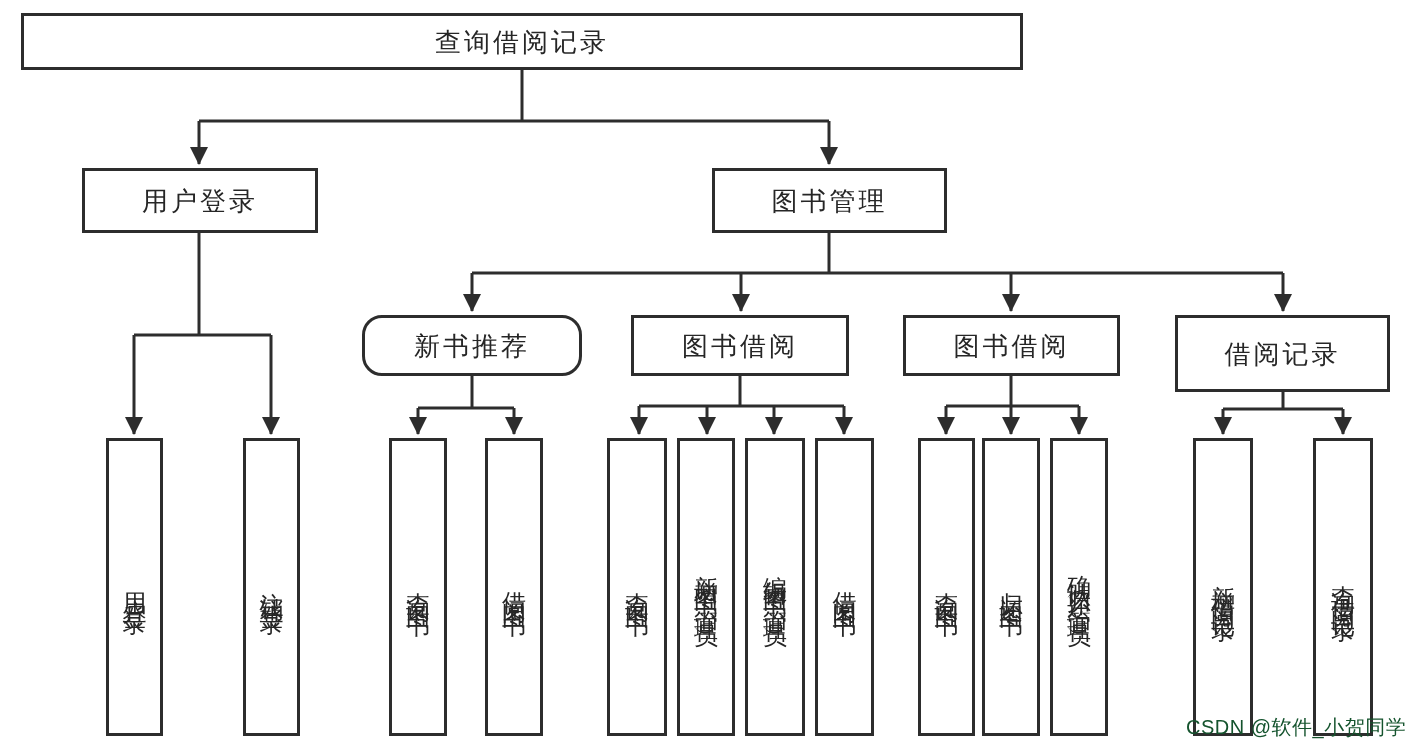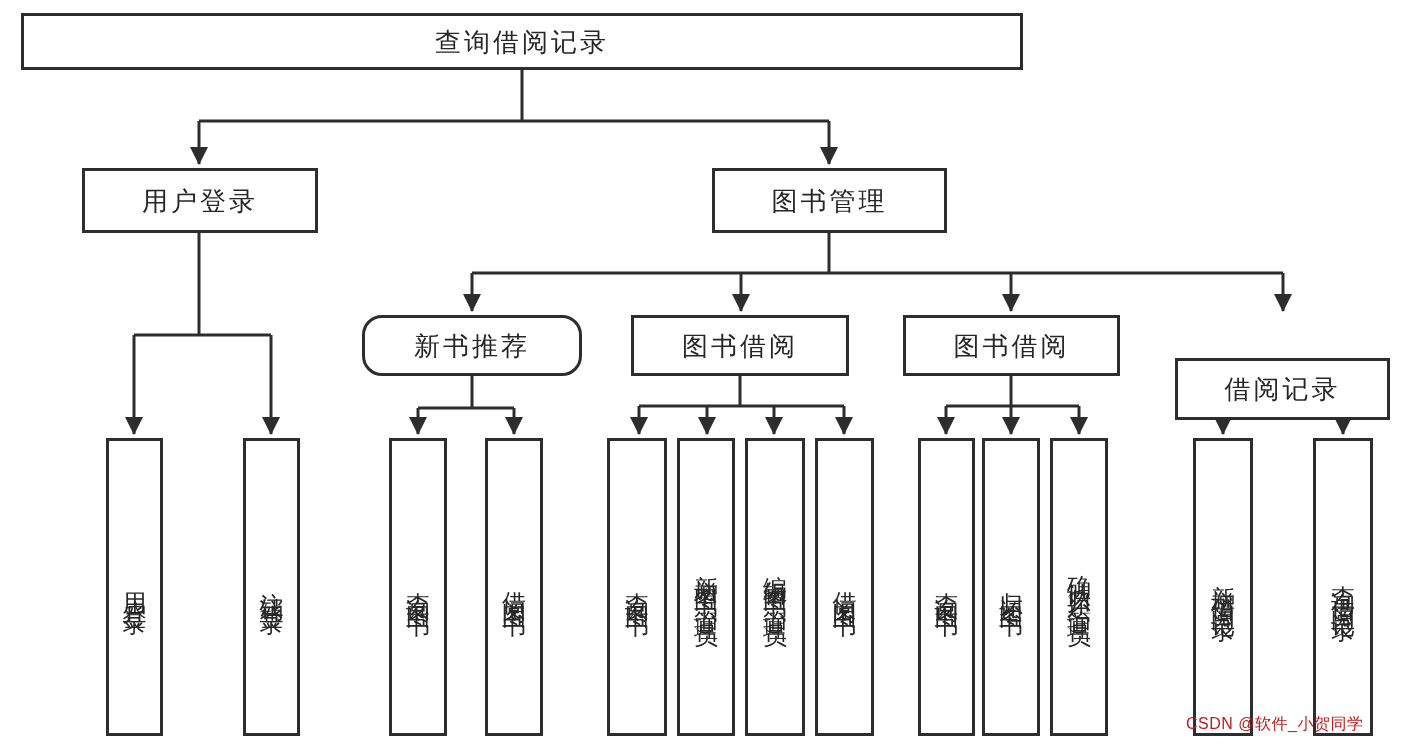--- a/index.html
+++ b/index.html
@@ -42,23 +42,23 @@
     text-orientation: mixed;
     font-size: 24px;
     letter-spacing: 7px;
     line-height: 1;
     white-space: nowrap;
   }
   .watermark {
     position: absolute;
     left: 1186px;
     top: 714px;
-    font-size: 16px;
+    font-size: 20px;
     letter-spacing: 0.5px;
-    color: #b91c1c;
+    color: #14532d;
     white-space: nowrap;
   }
 </style>
 </head>
 <body>
 
 <div class="canvas">
 
   <svg class="connectors" viewBox="0 0 1405 747" xmlns="http://www.w3.org/2000/svg">
     <defs>
@@ -114,21 +114,21 @@
 
   <div class="node hbox" style="left:82px; top:168px; width:236px; height:65px;">用户登录</div>
   <div class="node hbox" style="left:712px; top:168px; width:235px; height:65px;">图书管理</div>
 
   <div class="node vbox" style="left:106px; top:438px; width:57px; height:298px;">用户登录</div>
   <div class="node vbox" style="left:243px; top:438px; width:57px; height:298px;">注销登录</div>
 
   <div class="node hbox" style="left:362px; top:315px; width:220px; height:61px;border-radius:20px;">新书推荐</div>
   <div class="node hbox" style="left:631px; top:315px; width:218px; height:61px;">图书借阅</div>
   <div class="node hbox" style="left:903px; top:315px; width:217px; height:61px;">图书借阅</div>
-  <div class="node hbox" style="left:1175px; top:315px; width:215px; height:62px;margin-top:43px;">借阅记录</div>
+  <div class="node hbox" style="left:1175px; top:315px; width:215px; height:77px;">借阅记录</div>
 
   <div class="node vbox" style="left:389px; top:438px; width:58px; height:298px;">查询图书</div>
   <div class="node vbox" style="left:485px; top:438px; width:58px; height:298px;">借阅图书</div>
 
   <div class="node vbox" style="left:607px; top:438px; width:60px; height:298px;">查询图书</div>
   <div class="node vbox" style="left:677px; top:438px; width:58px; height:298px;">新增图书（管理员）</div>
   <div class="node vbox" style="left:745px; top:438px; width:60px; height:298px;">编辑图书（管理员）</div>
   <div class="node vbox" style="left:815px; top:438px; width:59px; height:298px;">借阅图书</div>
 
   <div class="node vbox" style="left:918px; top:438px; width:57px; height:298px;">查询图书</div>

